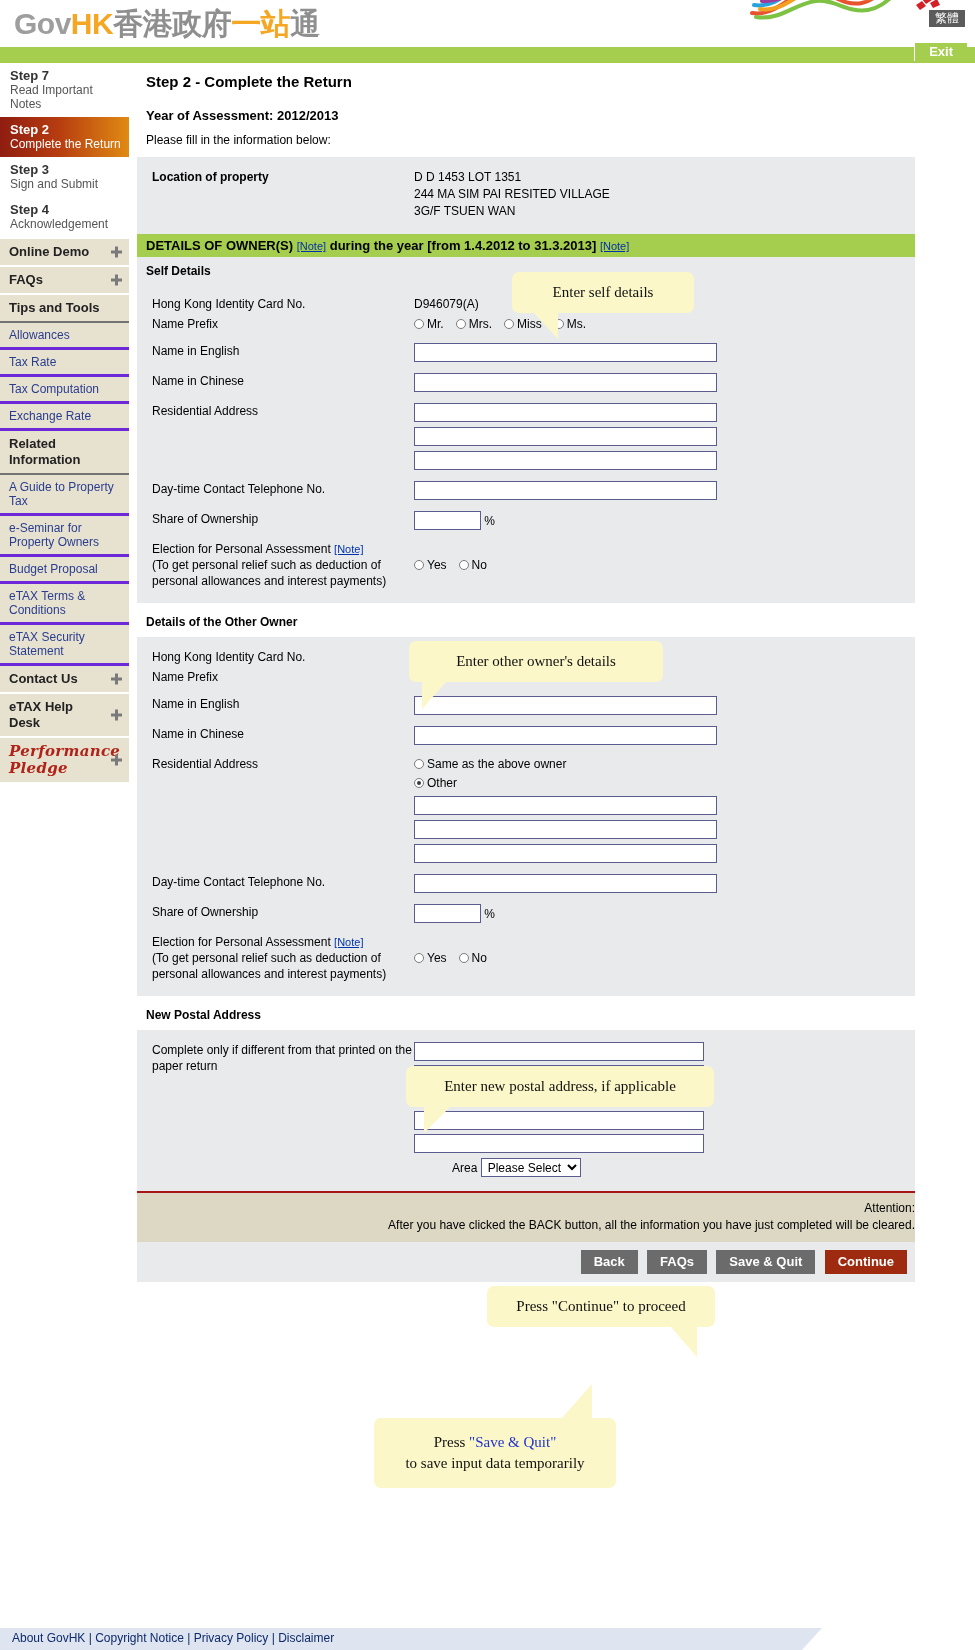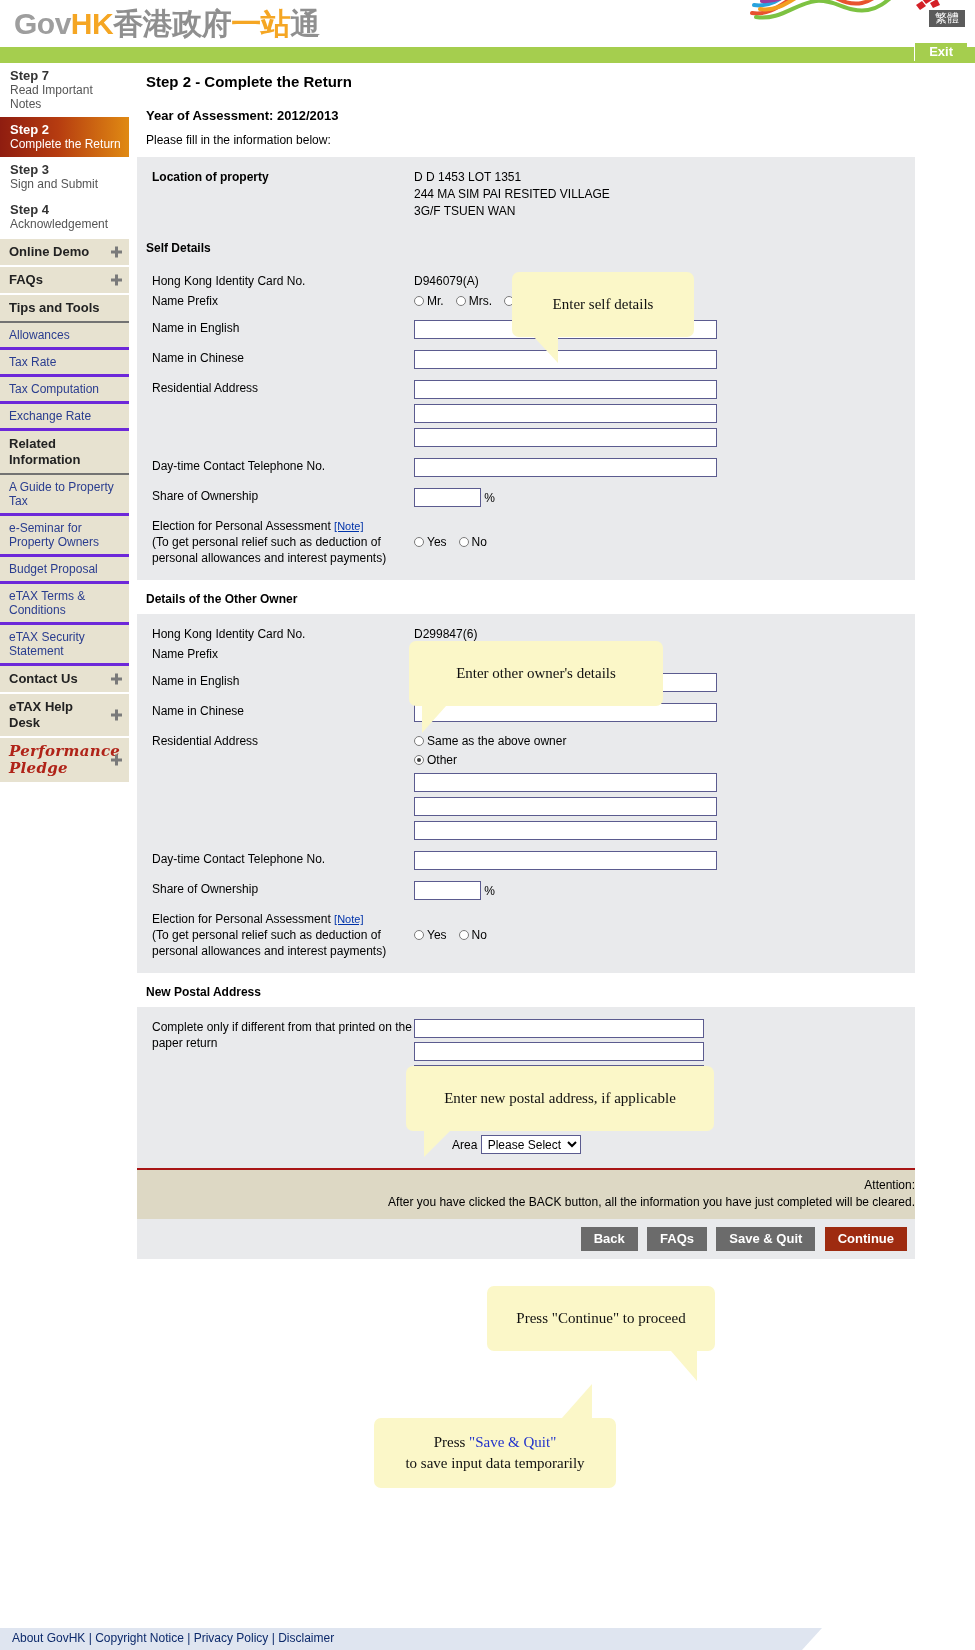--- a/index.html
+++ b/index.html
@@ -138,21 +138,21 @@
     margin-left:6px; border:1px solid #6b6b6b;
   }
   .btn.primary { background:#9e2b10; border-color:#9e2b10; }
   .stepof { text-align:right; padding:5px 10px 0 0; font-size:12px; }
   .stepof b { font-size:12px; }
 
   
   .callout {
     position:absolute; background:#fbf7c8; border-radius:7px;
     font-family:"Liberation Serif", serif; font-size:15px; color:#111;
-    padding:22px 14px; text-align:center; line-height:21px; z-index:20;
+    padding:10px 14px; text-align:center; line-height:21px; z-index:20;
     box-shadow:0 0 0 0 rgba(0,0,0,0);
   }
   .callout .tail {
     position:absolute; width:0; height:0; border-style:solid;
   }
 
   
   #footer {
     position:absolute; left:0; bottom:0; width:922px; height:22px;
     background:#dfe5f0;
@@ -268,20 +268,26 @@
       <div class="row">
         <div class="lbl" style="font-weight:bold;">Location of property</div>
         <div class="val">
           <div class="addr-line">D D 1453 LOT 1351</div>
           <div class="addr-line">244 MA SIM PAI RESITED VILLAGE</div>
           <div class="addr-line">3G/F TSUEN WAN</div>
         </div>
       </div>
     </div>
 
+    <div class="section-bar">
+      <span>DETAILS OF OWNER(S)</span>
+      <span class="note-link">[Note]</span>
+      <span>during the year [from 1.4.2012 to 31.3.2013]</span>
+      <span class="note-link">[Note]</span>
+    </div>
 
     <div class="subhead">Self Details</div>
     <div class="panel">
 
       <div class="row">
         <div class="lbl">Hong Kong Identity Card No.</div>
         <div class="val">D946079(A)</div>
       </div>
 
       <div class="row">

